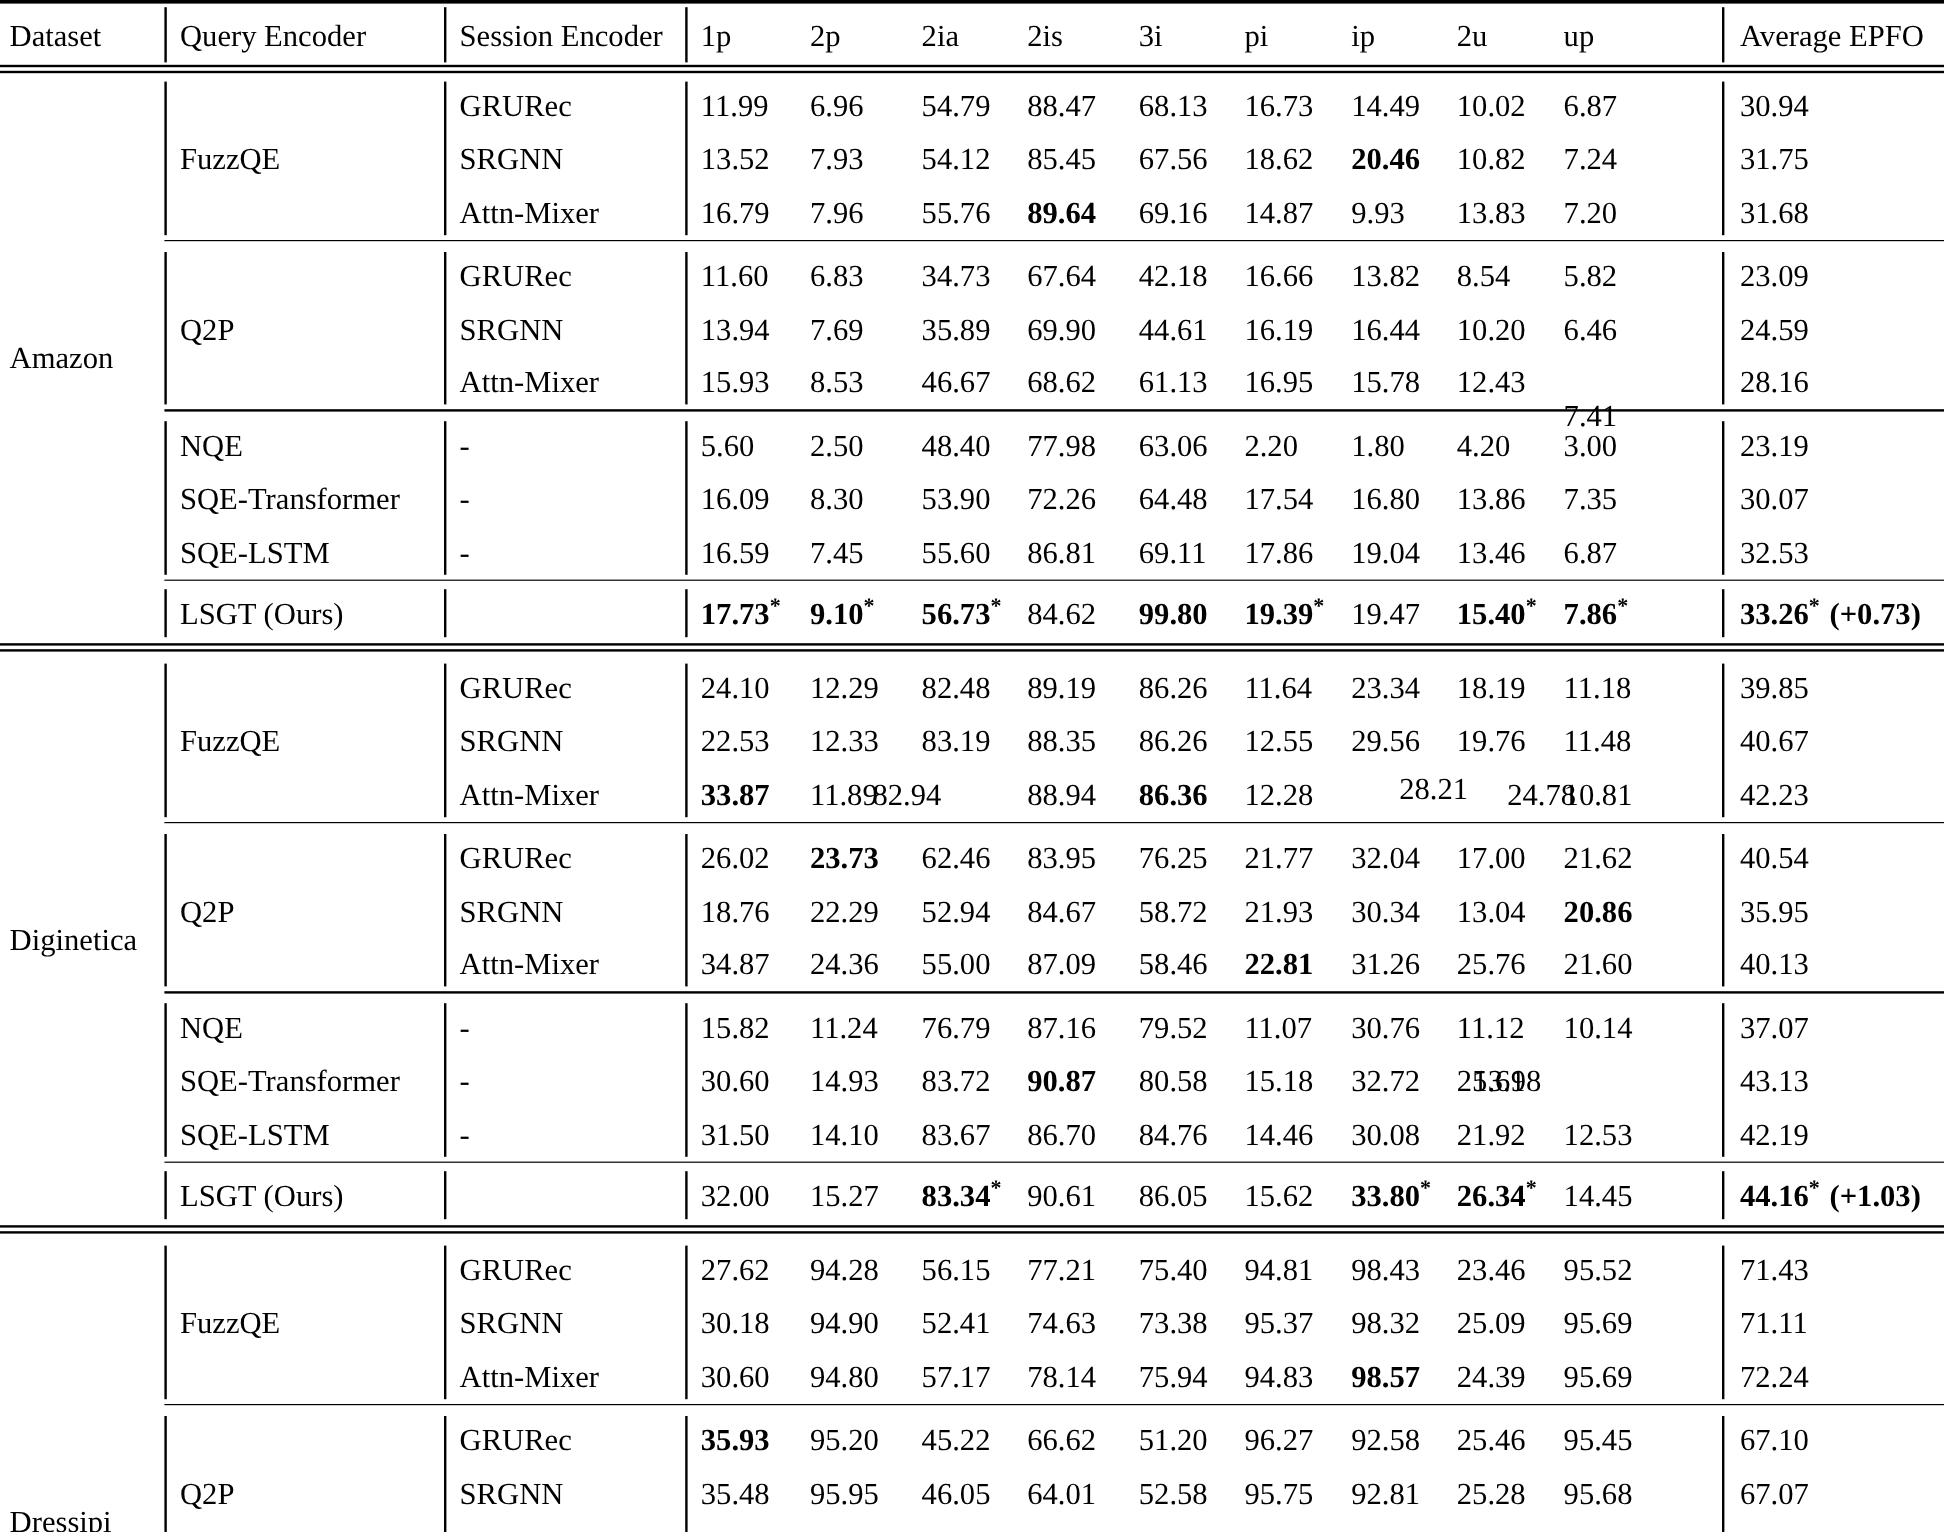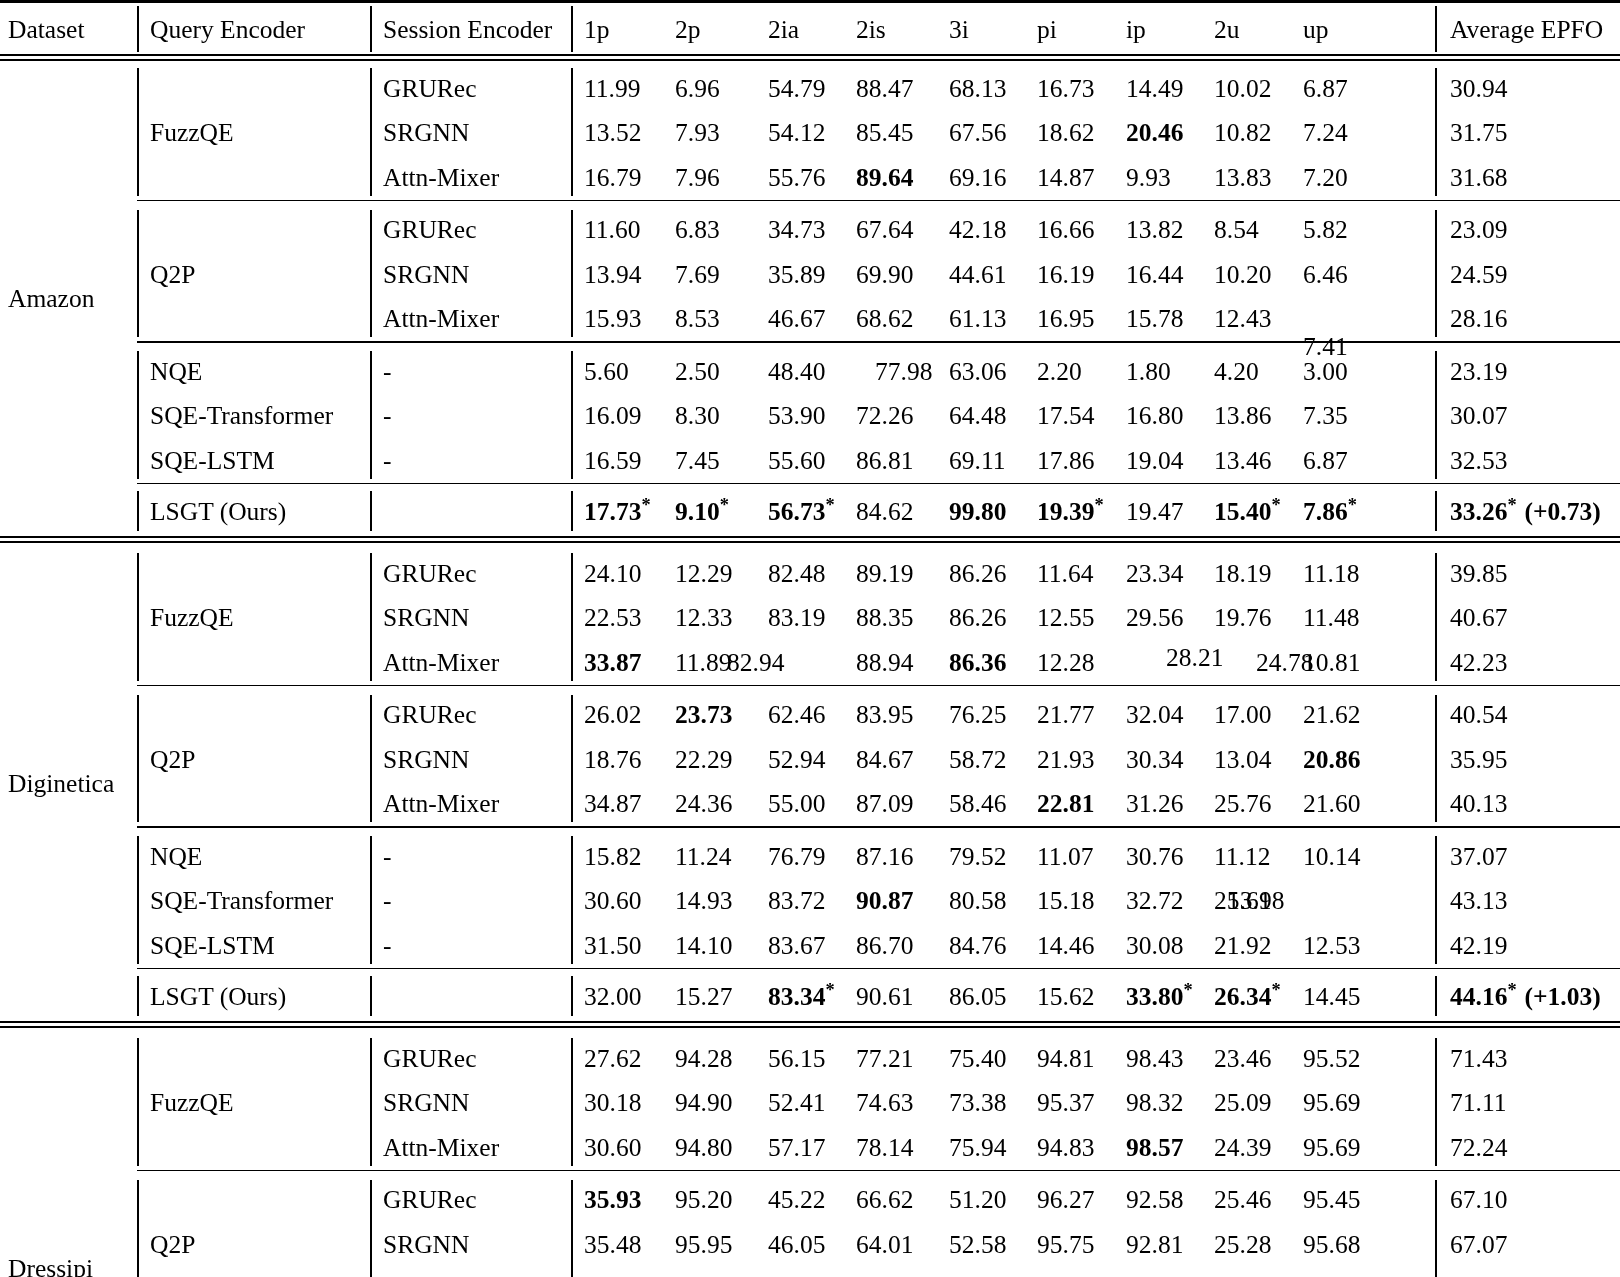--- a/index.html
+++ b/index.html
@@ -151,21 +151,21 @@
     <div class="vsep" style="left: 370px; top: 209.5px; height: 127.5px;"></div>
     <div class="vsep" style="left: 571px; top: 209.5px; height: 127.5px;"></div>
     <div class="vsep" style="left: 1435px; top: 209.5px; height: 127.5px;"></div>
     <div class="celltext" style="left: 150px; top: 261.5px;">Q2P</div>
     <div class="hsep" style="left: 137px; top: 341px; width: 1483px;"></div>
     <div class="celltext" style="left: 150px; top: 358.5px;">NQE</div>
     <div class="celltext" style="left: 383px; top: 358.5px;">-</div>
     <div class="celltext" style="left: 584px; top: 358.5px;">5.60</div>
     <div class="celltext" style="left: 675px; top: 358.5px;">2.50</div>
     <div class="celltext" style="left: 768px; top: 358.5px;">48.40</div>
-    <div class="celltext" style="left: 856px; top: 358.5px; margin-left: 19px;">77.98</div>
+    <div class="celltext" style="left: 856px; top: 358.5px;">77.98</div>
     <div class="celltext" style="left: 949px; top: 358.5px;">63.06</div>
     <div class="celltext" style="left: 1037px; top: 358.5px;">2.20</div>
     <div class="celltext" style="left: 1126px; top: 358.5px;">1.80</div>
     <div class="celltext" style="left: 1214px; top: 358.5px;">4.20</div>
     <div class="celltext" style="left: 1303px; top: 358.5px;">3.00</div>
     <div class="celltext" style="left: 1450px; top: 358.5px;">23.19</div>
     <div class="celltext" style="left: 150px; top: 403px;">SQE-Transformer</div>
     <div class="celltext" style="left: 383px; top: 403px;">-</div>
     <div class="celltext" style="left: 584px; top: 403px;">16.09</div>
     <div class="celltext" style="left: 675px; top: 403px;">8.30</div>

